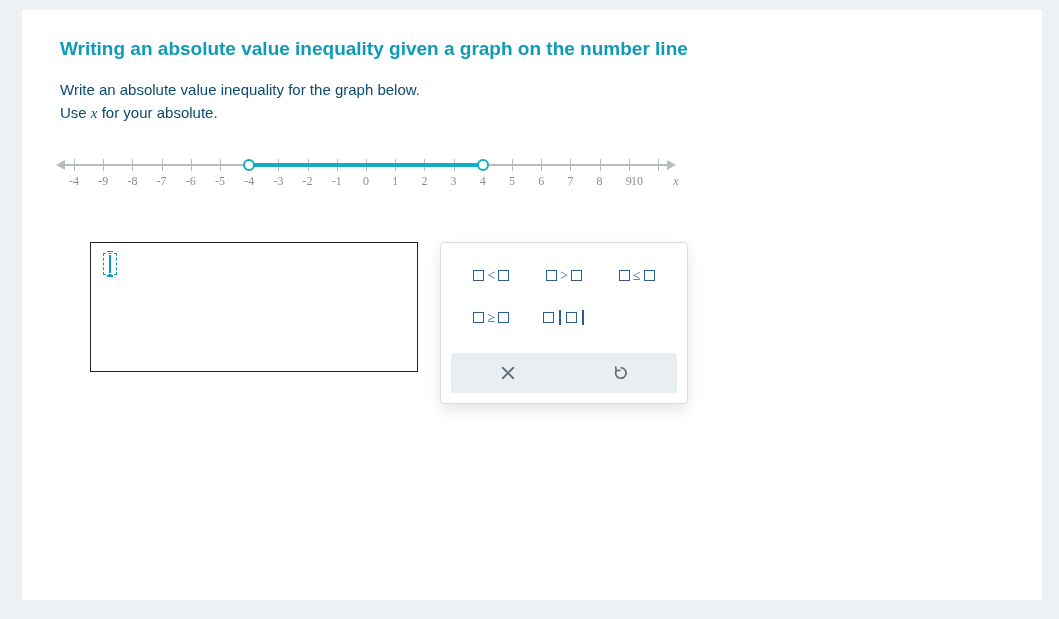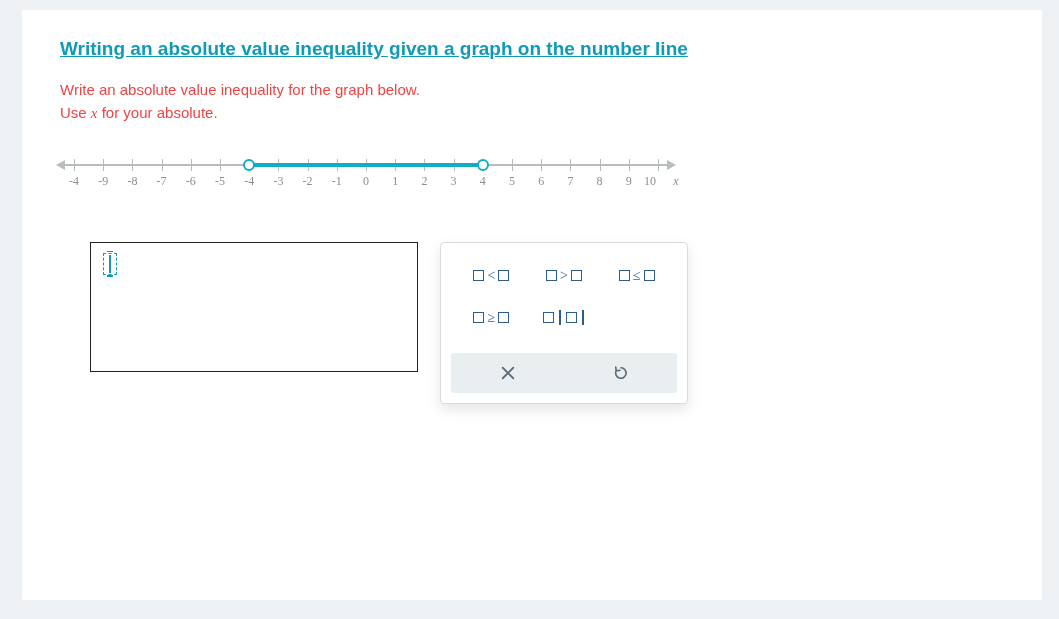--- a/index.html
+++ b/index.html
@@ -13,24 +13,23 @@
     margin: 10px 0 0 22px;
     width: 1020px;
     min-height: 590px;
     padding: 28px 38px;
   }
   h1.title {
     color: #0e9bb8;
     font-size: 19px;
     font-weight: 700;
     margin: 0 0 18px 0;
-    text-decoration: underline;
   }
   .instructions {
-    color: #ef4444;
+    color: #0c4a6e;
     font-size: 15px;
     line-height: 1.55;
     margin: 0 0 26px 0;
   }
   .instructions .var {
     font-style: italic;
     font-family: Georgia, 'Times New Roman', serif;
   }
 
   
@@ -256,21 +255,21 @@
         <div class="tick-label" style="left: 452px;">5</div>
         <div class="tick" style="left: 481.2px;"></div>
         <div class="tick-label" style="left: 481.2px;">6</div>
         <div class="tick" style="left: 510.4px;"></div>
         <div class="tick-label" style="left: 510.4px;">7</div>
         <div class="tick" style="left: 539.6px;"></div>
         <div class="tick-label" style="left: 539.6px;">8</div>
         <div class="tick" style="left: 568.8px;"></div>
         <div class="tick-label" style="left: 568.8px;">9</div>
         <div class="tick" style="left: 598px;"></div>
-        <div class="tick-label" style="left: 590px;">10</div>
+        <div class="tick-label" style="left: 577px;">10</div>
         <div class="tick-label x-label" style="left: 616px;">x</div>
         <div class="segment" style="left: 189.2px; width: 233.6px;"></div>
         <div class="endpoint" style="left: 189.2px;"></div>
         <div class="endpoint" style="left: 422.8px;"></div>
       </div>
   </div>
 
   <div class="work-row">
 
     <div class="answer-box">

